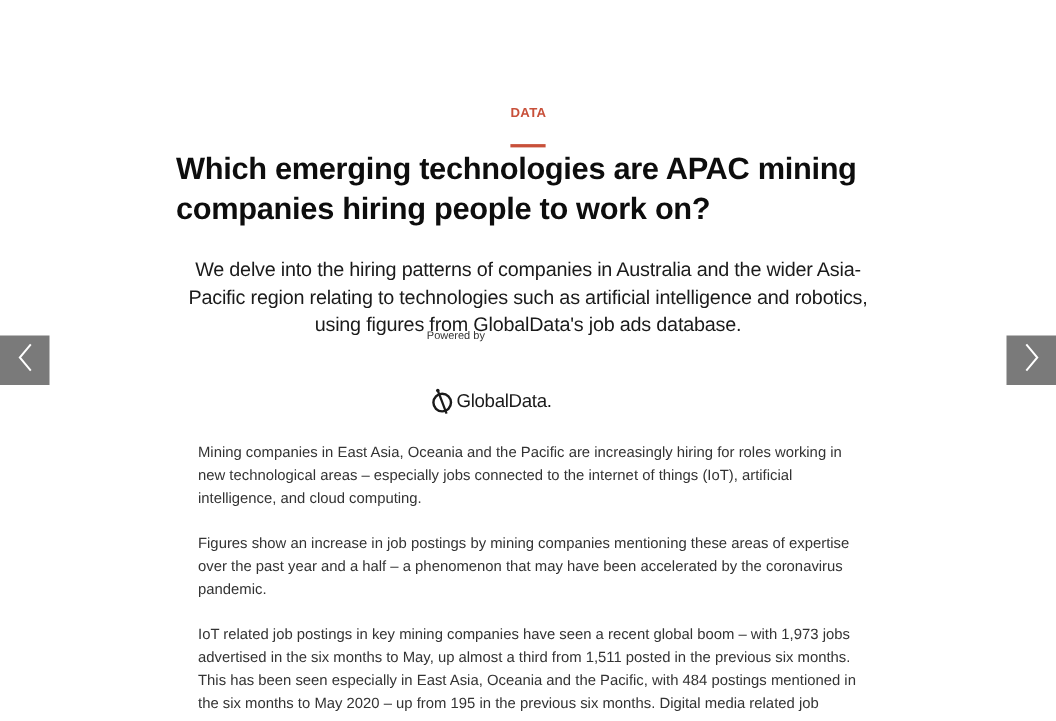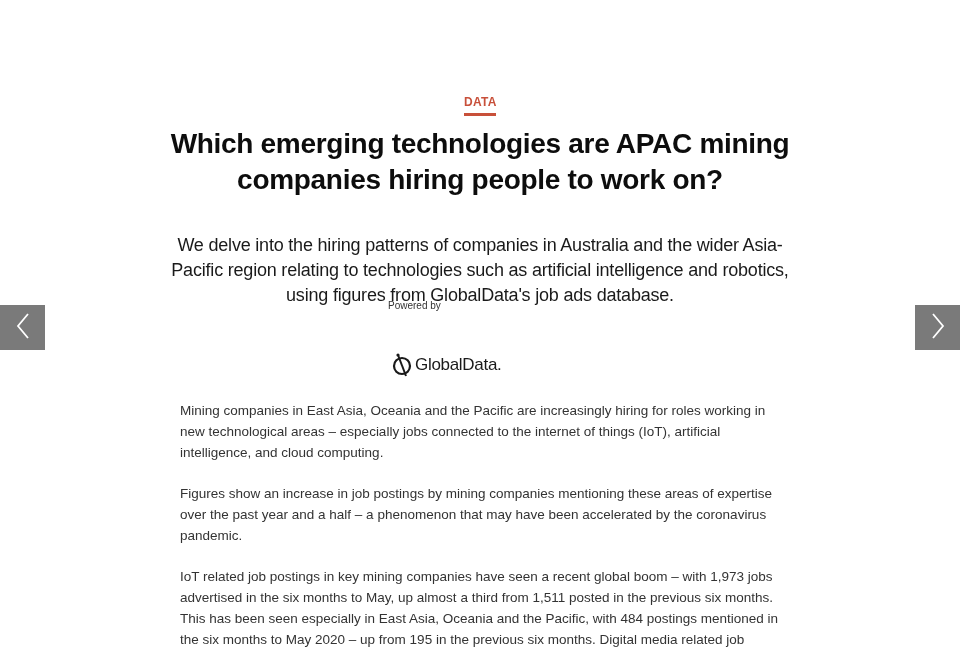--- a/index.html
+++ b/index.html
@@ -6,25 +6,25 @@
     body {
       width: 960px; height: 655px; overflow: hidden; position: relative;
       font-family: "Liberation Sans", sans-serif; color: #111;
     }
     .hero {
       position: absolute; left: 0; top: 0; width: 960px; text-align: center;
     }
     .tag {
       position: absolute; left: 464px; top: 94px; width: 32px; text-align: center;
       font-family: "Liberation Sans", sans-serif; font-weight: bold; font-size: 12px;
-      color: #c8503a; letter-spacing: 0.3px; padding-bottom: 3px;
+      color: #c8503a; letter-spacing: 0.3px; padding-bottom: 21px;
       border-bottom: 3px solid #c8503a; line-height: 16px;
     }
     .title {
-      position: absolute; left: 160px; top: 126px; width: 640px; text-align: center;
+      position: absolute; left: 160px; top: 136px; width: 640px; text-align: left;
       font-weight: bold; font-size: 28px; line-height: 36px; color: #0d0d0d;
       letter-spacing: -0.3px;
     }
     .subtitle {
       position: absolute; left: 160px; top: 209px; width: 640px; text-align: center;
       font-size: 18px; line-height: 25px; color: #1a1a1a; letter-spacing: -0.2px; margin-top: 24px;
     }
     .powered {
       position: absolute; left: 388px; top: 299px; font-size: 10px; color: #333;
       line-height: 14px;

